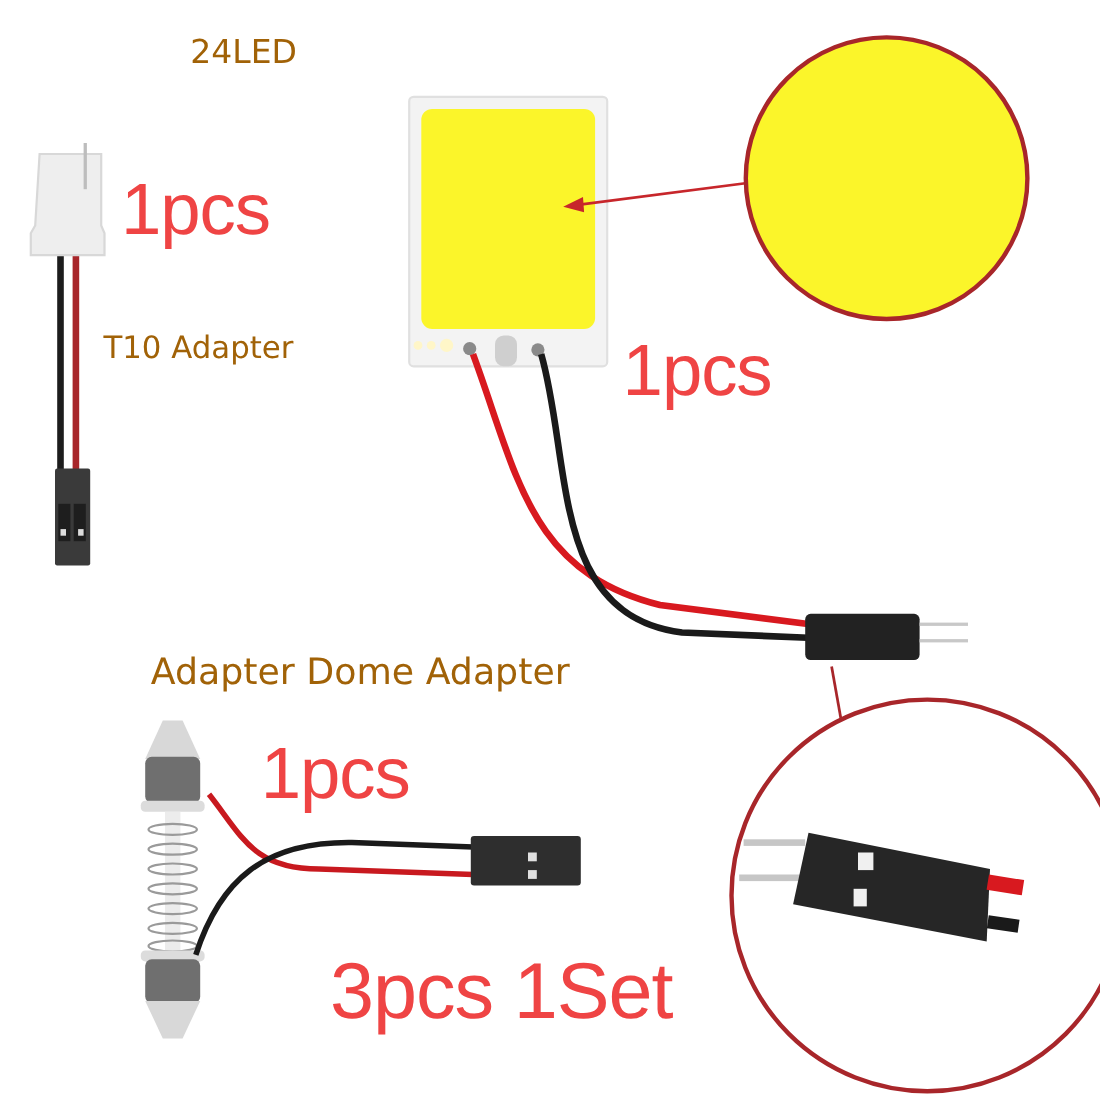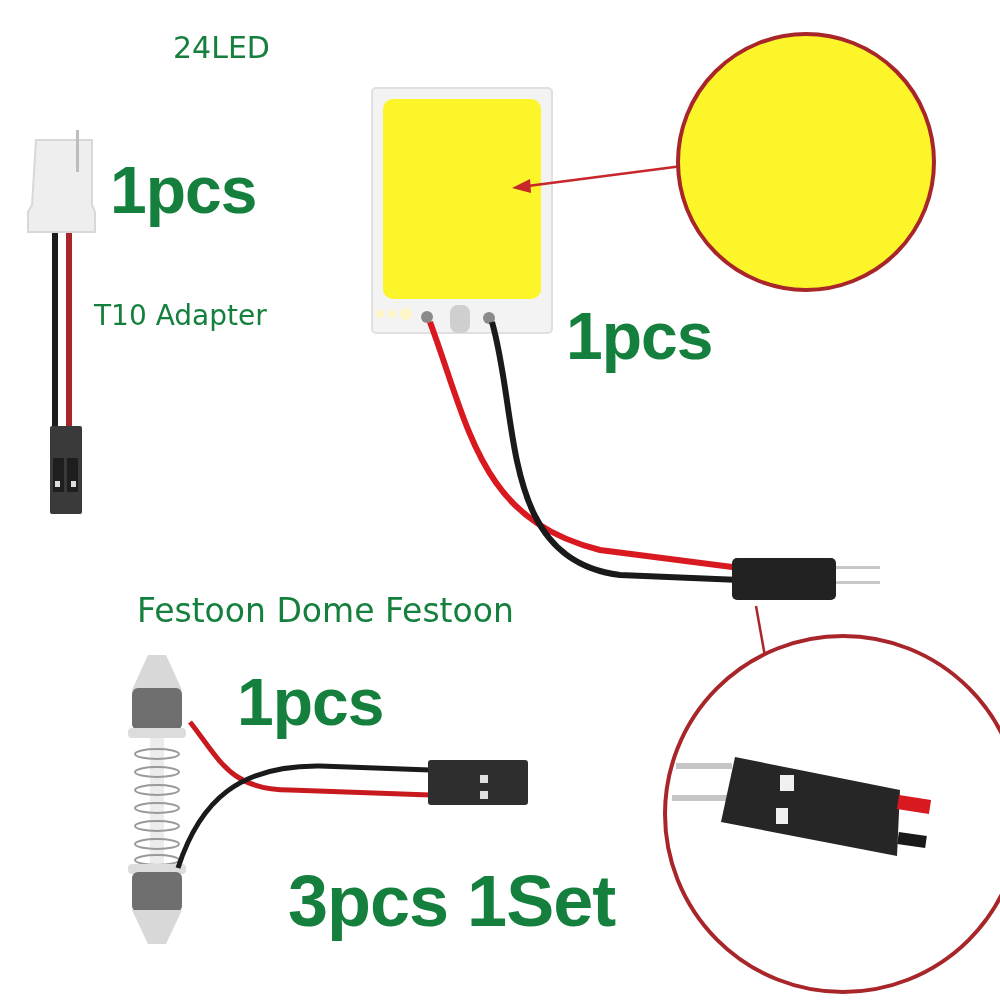--- a/index.html
+++ b/index.html
@@ -1,19 +1,19 @@
 <!DOCTYPE html>
 <html><head>
 <meta charset="utf-8">
 <style>
   html, body { margin: 0; padding: 0; background: #ffffff; }
   body { width: 1000px; height: 1000px; position: relative; overflow: hidden; font-family: "DejaVu Sans", sans-serif; }
   .abs { position: absolute; }
-  .label-red { color: #15803d; font-family: "DejaVu Sans", sans-serif; font-weight: normal; white-space: nowrap; }
-  .label-black { color: #15803d; font-family: "Liberation Sans", sans-serif; font-weight: bold; white-space: nowrap; letter-spacing: -1px; }
+  .label-red { color: #a16207; font-family: "DejaVu Sans", sans-serif; font-weight: normal; white-space: nowrap; }
+  .label-black { color: #ef4444; font-family: "Liberation Sans", sans-serif; font-weight: normal; white-space: nowrap; letter-spacing: -1px; }
   svg { position: absolute; left: 0; top: 0; }
 </style>
 </head>
 <body>
 
 <svg width="1000" height="1000" viewBox="0 0 1000 1000">
 
   <g>
 
     <rect x="52" y="225" width="6" height="205" fill="#1c1c1c"></rect>
@@ -99,17 +99,17 @@
 </svg>
 
 <div class="abs label-red" style="left:173px; top:30px; font-size:30px;">24LED</div>
 
 <div class="abs label-black" style="left:110px; top:152px; font-size:66px;">1pcs</div>
 
 <div class="abs label-red" style="left:94px; top:299px; font-size:28px;">T10 Adapter</div>
 
 <div class="abs label-black" style="left:566px; top:298px; font-size:66px;">1pcs</div>
 
-<div class="abs label-red" style="left:137px; top:591px; font-size:33px;">Festoon Dome Festoon</div>
+<div class="abs label-red" style="left:137px; top:591px; font-size:33px;">Adapter Dome Adapter</div>
 
 <div class="abs label-black" style="left:237px; top:664px; font-size:66px;">1pcs</div>
 
-<div class="abs label-black" style="left:288px; top:860px; font-size:72px;">3pcs 1Set</div>
+<div class="abs label-black" style="left:300px; top:860px; font-size:72px;">3pcs 1Set</div>
 
 </body></html>

